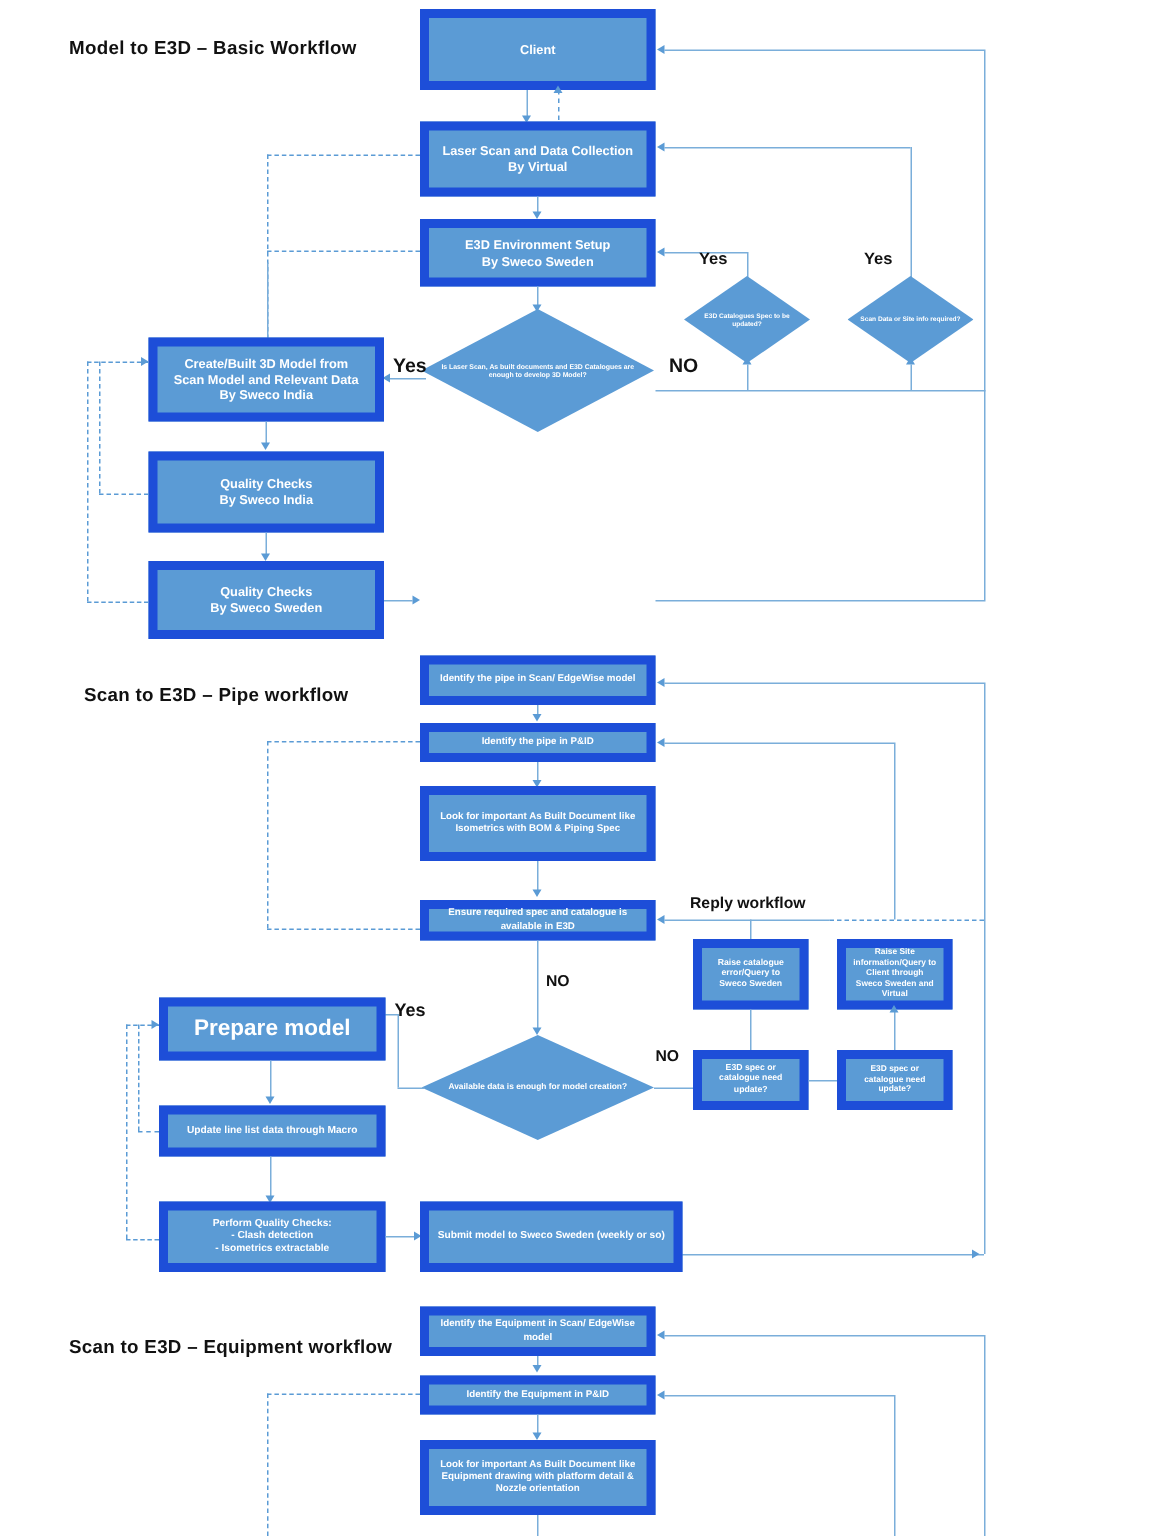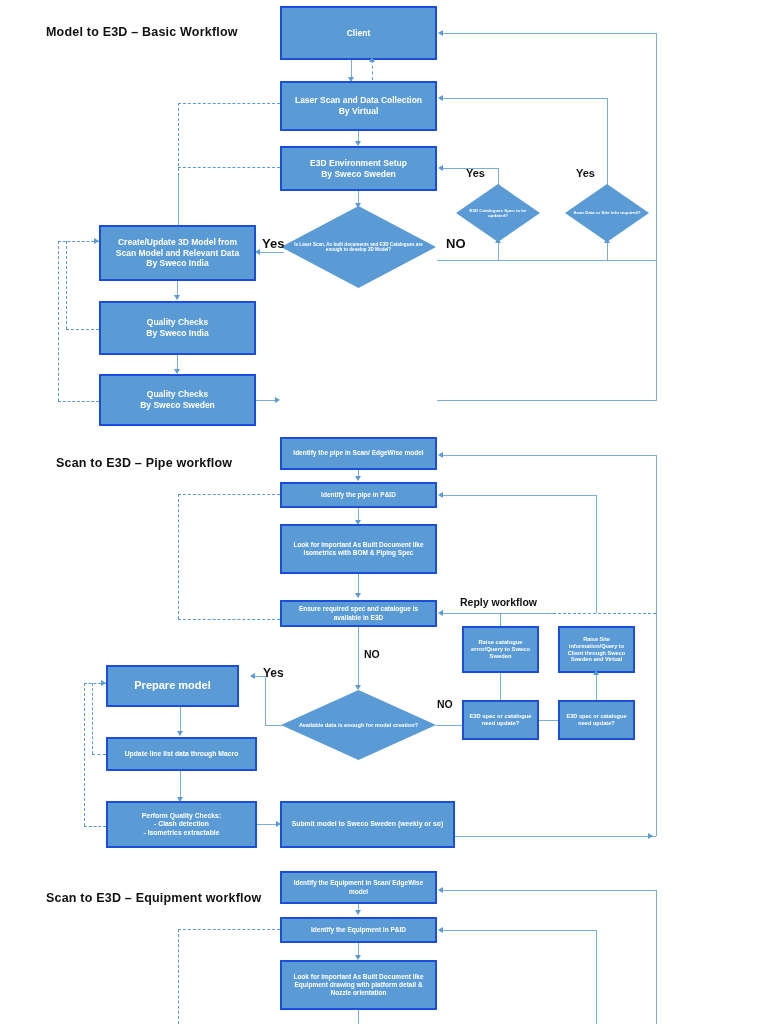--- a/index.html
+++ b/index.html
@@ -19,21 +19,21 @@
     color:#111111;
     letter-spacing:0.2px;
     white-space:nowrap;
   }
 
   
   .node{
     position:absolute;
     box-sizing:border-box;
     background:#5b9bd5;
-    border:2px solid #1d4ed8;
+    border:6px solid #1d4ed8;
     color:#ffffff;
     display:flex;
     align-items:center;
     justify-content:center;
     text-align:center;
     line-height:1.25;
     padding:2px 4px;
     font-family:"Liberation Sans", sans-serif;
     font-weight:bold;
   }
@@ -177,21 +177,21 @@
     <span class="txt">E3D Catalogues Spec to be updated?</span>
   </div>
 
   <div class="diamond" style="left:565px;top:184px;width:84px;height:58px;font-size:4.4px;">
     <div class="dshape"></div>
     <span class="txt">Scan Data or Site info required?</span>
   </div>
 
   <div class="node" style="left:99px;top:225px;width:157px;height:56px;font-size:8.5px;">
     <span class="txt">
-      <span style="white-space:pre-line;">Create/Update 3D Model from
+      <span style="white-space:pre-line;">Create/Built 3D Model from
 Scan Model and Relevant Data
 By Sweco India</span>
     </span>
   </div>
 
   <div class="ln lnv ln-thin" style="left:177px;top:281px;height:16px;"></div>
   <div class="arw arw-d" style="left:174px;top:295px;"></div>
 
   <div class="node" style="left:99px;top:301px;width:157px;height:54px;font-size:8.5px;">
     <span class="txt">
@@ -275,21 +275,21 @@
 
   <div class="ln lnv ln-thin" style="left:265px;top:676px;height:49px;"></div>
   <div class="ln lnh ln-thin" style="left:265px;top:725px;width:18px;"></div>
   <div class="ln lnh ln-thin" style="left:255px;top:676px;width:11px;"></div>
   <div class="arw arw-l" style="left:250px;top:673px;"></div>
   <div class="elabel" style="left:263px;top:666px;font-size:12px;">Yes</div>
 
   <div class="ln lnh ln-thin" style="left:436px;top:725px;width:29px;"></div>
   <div class="elabel" style="left:437px;top:698px;font-size:10.5px;">NO</div>
 
-  <div class="node" style="left:106px;top:665px;width:133px;height:42px;font-size:11px;">
+  <div class="node" style="left:106px;top:665px;width:151px;height:42px;font-size:15px;">
     <span class="txt">Prepare model</span>
   </div>
 
   <div class="ln lnv ln-thin" style="left:180px;top:707px;height:26px;"></div>
   <div class="arw arw-d" style="left:177px;top:731px;"></div>
 
   <div class="node" style="left:106px;top:737px;width:151px;height:34px;font-size:6.8px;">
     <span class="txt">Update line list data through Macro</span>
   </div>
 

